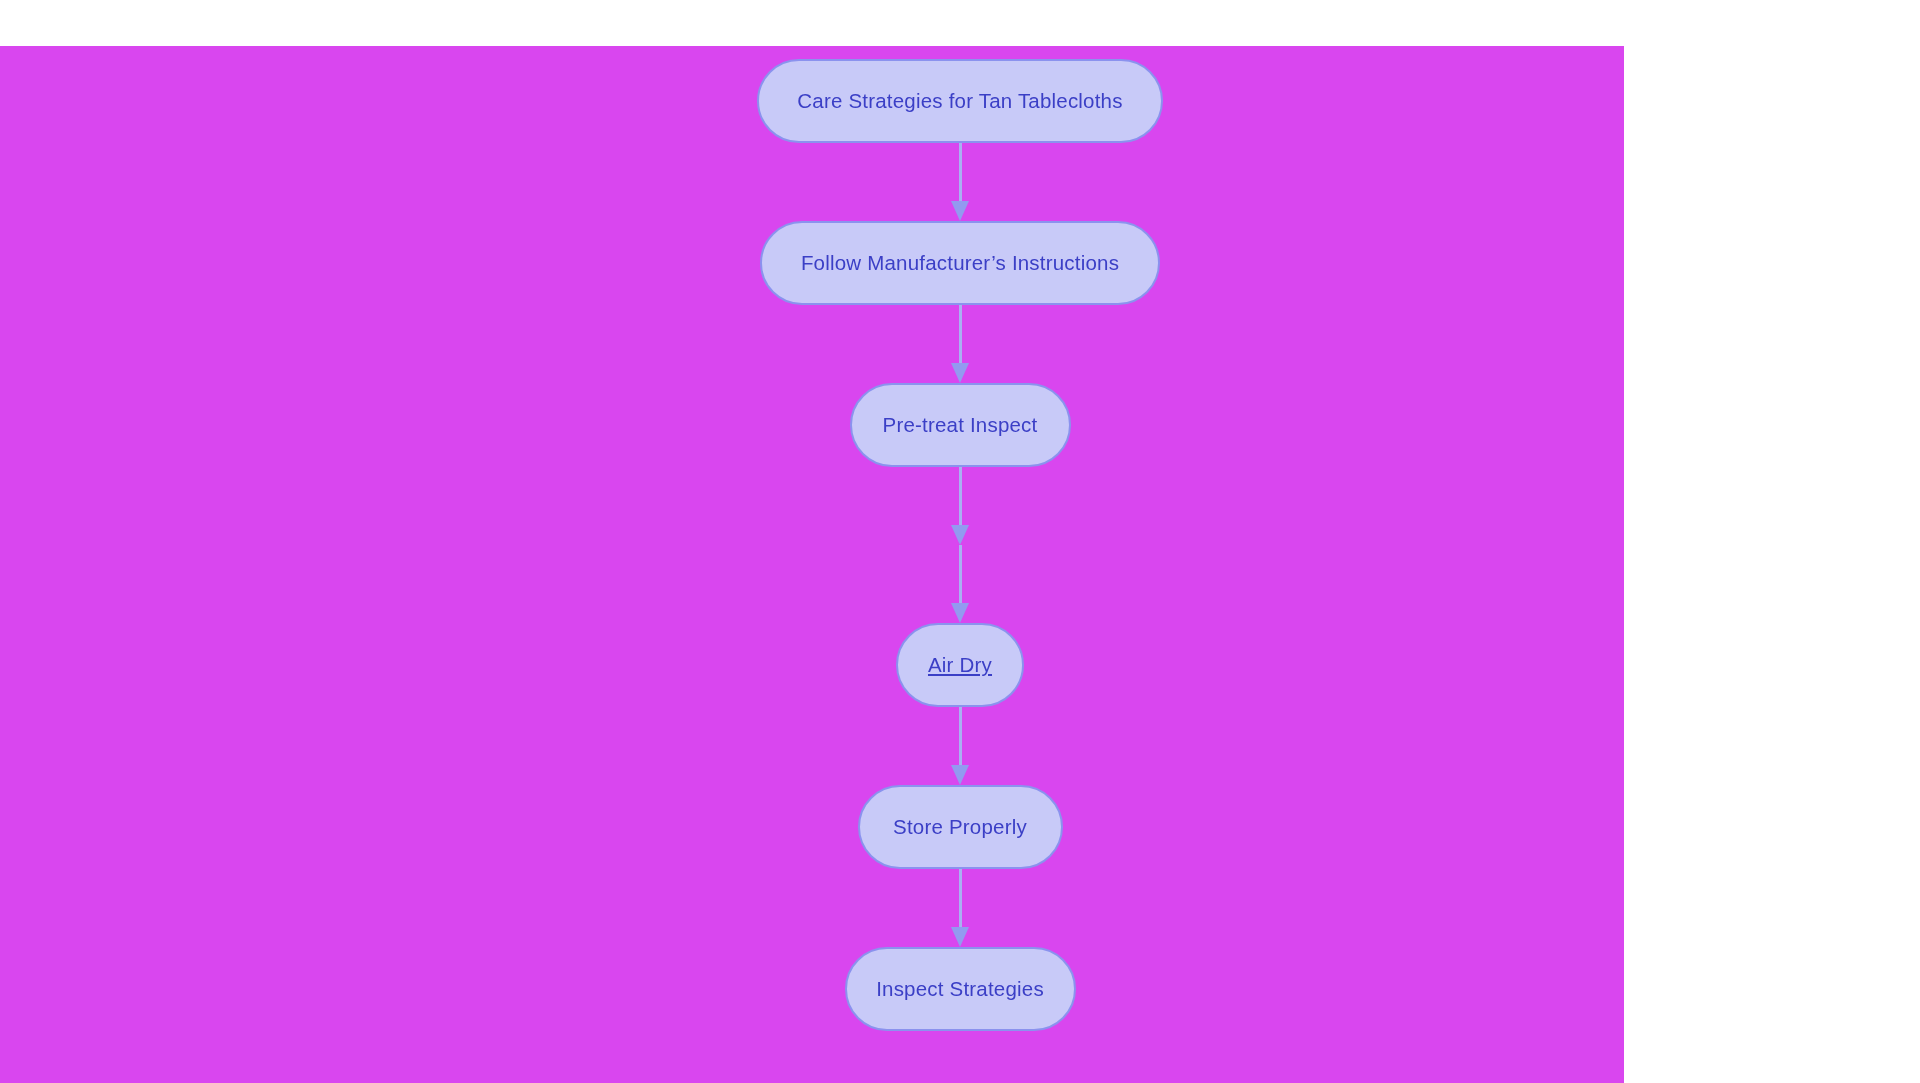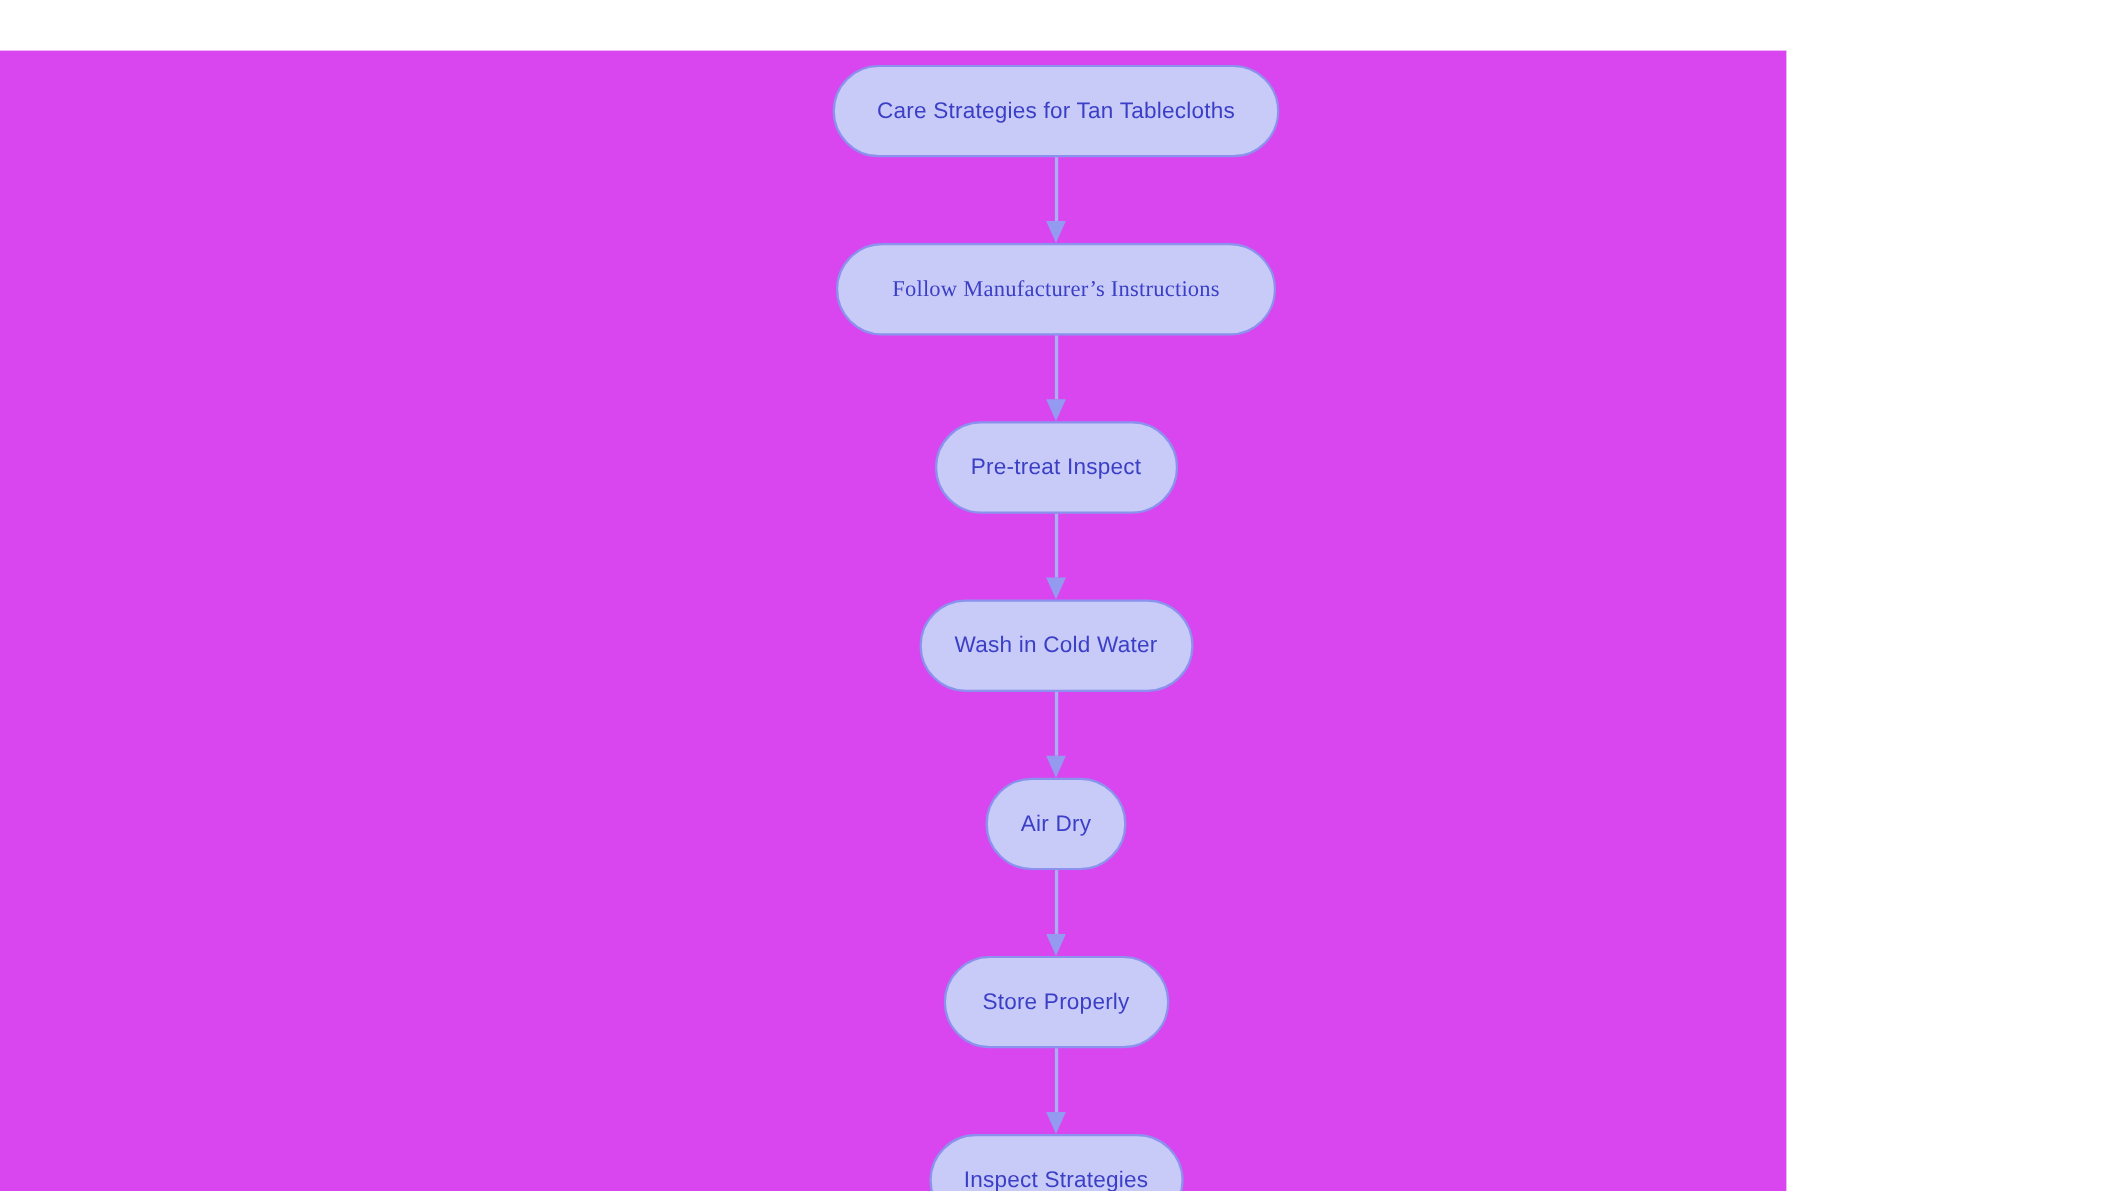--- a/index.html
+++ b/index.html
@@ -34,24 +34,24 @@
     border-radius: 42px;
     display: flex;
     align-items: center;
     justify-content: center;
     color: #3b3fc6;
     font-size: 20.5px;
     letter-spacing: 0.2px;
     white-space: nowrap;
   }
   .node-0 { width: 406px; }
-  .node-1 { width: 400px; font-family: Liberation Serif, serif; }
+  .node-1 { width: 400px; }
   .node-2 { width: 221px; }
   .node-3 { width: 249px; }
-  .node-4 { width: 128px; }
+  .node-4 { width: 128px; text-decoration: underline; }
   .node-5 { width: 205px; }
   .node-6 { width: 231px; }
   .arrow {
     height: 78px;
     width: 20px;
     display: flex;
     flex-direction: column;
     align-items: center;
   }
   .arrow .line {
@@ -93,23 +93,20 @@
 
     <div class="node node-2">
       <span>Pre-treat Inspect</span>
     </div>
 
     <div class="arrow">
       <div class="line"></div>
       <div class="head"></div>
     </div>
 
-    <div class="node node-3">
-      <span>Wash in Cold Water</span>
-    </div>
 
     <div class="arrow">
       <div class="line"></div>
       <div class="head"></div>
     </div>
 
     <div class="node node-4">
       <span>Air Dry</span>
     </div>
 

